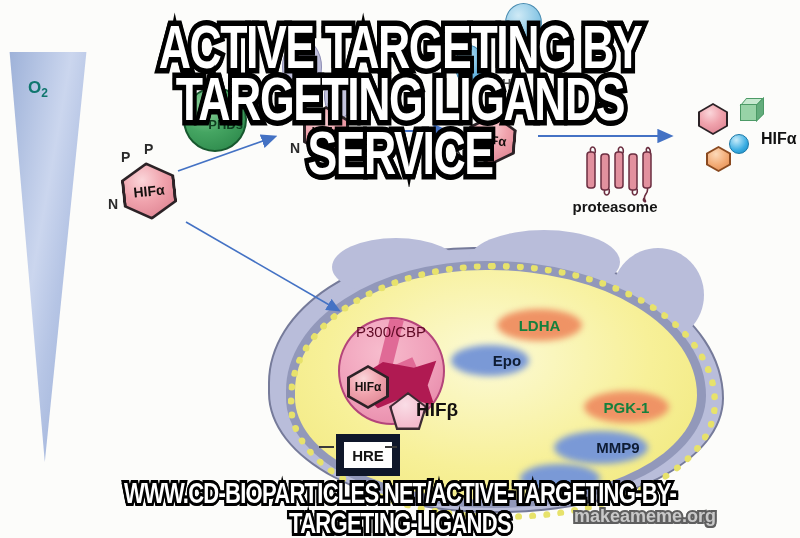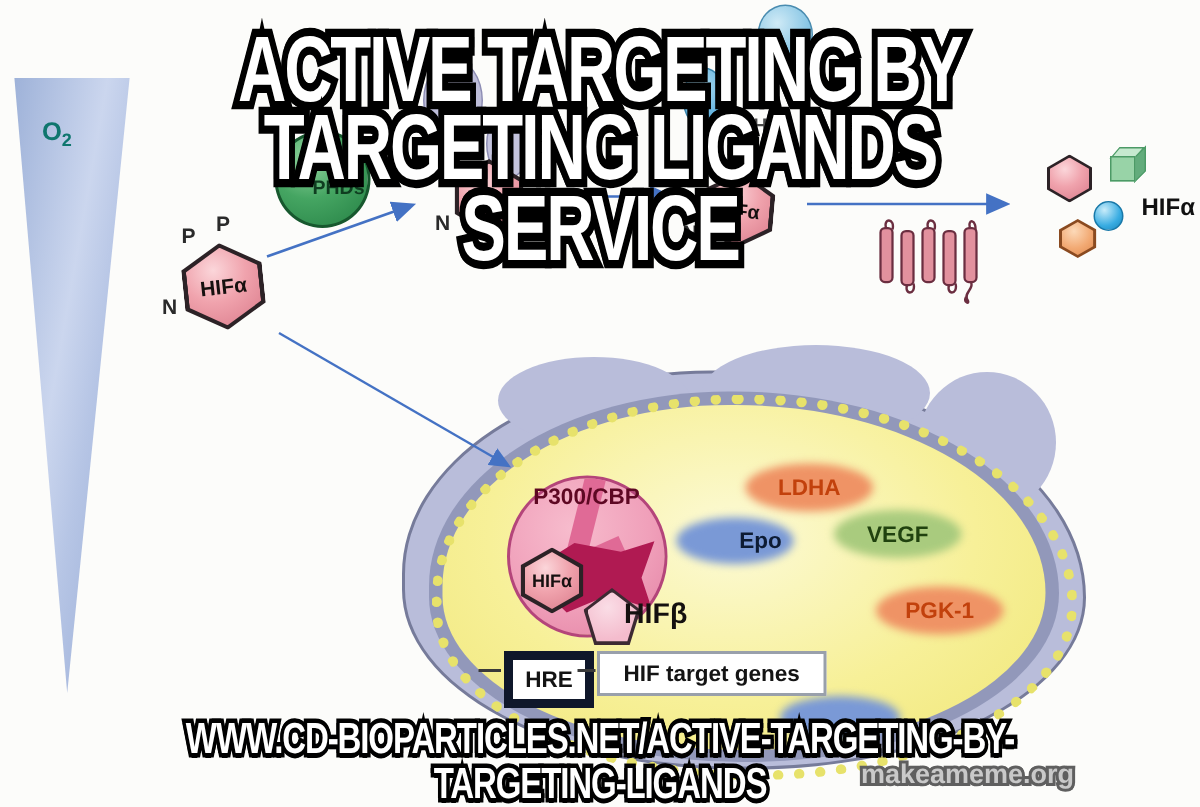--- a/index.html
+++ b/index.html
@@ -104,45 +104,45 @@
   #p300-circle { left:338px; top:317px; width:103px; height:104px; border-radius:50%;
     background:radial-gradient(circle at 40% 32%, #f7bccd 0%, #f0a0ba 55%, #e27fa2 100%);
     border:2px solid #b4457a; z-index:4; overflow:hidden; }
   .wedge { position:absolute; background:#e06a96; }
   #wedge1 { left:44px; top:-6px; width:14px; height:60px; transform:rotate(14deg); }
   #wedge2 { left:8px; top:52px; width:70px; height:13px; transform:rotate(-24deg); }
   #p300-dark { position:absolute; left:12px; top:36px; width:86px; height:58px;
     clip-path:polygon(8% 38%,36% 12%,72% 22%,98% 10%,88% 52%,96% 88%,62% 72%,30% 92%,12% 66%);
     background:#b01a52; z-index:2; }
   #p300-label { left:341px; top:323px; width:100px; text-align:center;
-    font-size:15px; font-weight:bold; color:#5e0823; z-index:6; }
+    font-size:15px; font-weight:normal; color:#5e0823; z-index:6; }
   #hifa-nuc { left:347px; top:365px; width:42px; height:44px; z-index:6; }
   #hifb-shape { left:389px; top:392px; width:38px; height:38px; z-index:5; }
   #hifb-shape .pent-b { position:absolute; inset:0;
     clip-path:polygon(50% 0%,100% 38%,81% 100%,19% 100%,0% 38%); background:#3c2a32; }
   #hifb-shape .pent-f { position:absolute; inset:2.5px;
     clip-path:polygon(50% 0%,100% 38%,81% 100%,19% 100%,0% 38%);
     background:radial-gradient(circle at 40% 30%, #fadde6, #f4bccd 70%); }
   #hifb-label { left:416px; top:399px; font-size:19px; font-weight:bold; color:#14100f; z-index:6; }
 
   
   .gene-box { position:absolute; background:#fff; display:flex; align-items:center; justify-content:center;
     font-weight:bold; color:#141414; z-index:5; }
-  #hre-box { left:336px; top:434px; width:48px; height:26px; border:6px solid #0f172a; font-size:15px; }
+  #hre-box { left:336px; top:434px; width:48px; height:26px; border:8px solid #0f172a; font-size:15px; }
   #target-box { left:398px; top:434px; width:149px; height:26px; border:2px solid #99a0ab; font-size:15px; }
   .connector { position:absolute; height:2px; background:#3a3a3a; z-index:5; }
   #conn1 { left:319px; top:446px; width:15px; }
   #conn2 { left:385px; top:446px; width:12px; }
 
   
   .oval { position:absolute; z-index:4; }
   .oval .bg { position:absolute; inset:0; border-radius:50%; filter:blur(3px); }
   .oval .lbl { position:absolute; inset:0; display:flex; align-items:center; justify-content:center;
     font-size:15px; font-weight:bold; }
-  .oval.orange .bg { background:#ef9365; } .oval.orange .lbl { color:#c2410c; }
+  .oval.orange .bg { background:#ef9365; } .oval.orange .lbl { color:#15803d; }
   .oval.blue .bg   { background:#7a99d6; } .oval.blue .lbl   { color:#0e1c34;padding-left:34px; }
   .oval.green .bg  { background:#a9cb7e; } .oval.green .lbl  { color:#20420f; }
   #oval-ldha  { left:497px; top:309px; width:85px; height:32px; }
   #oval-epo   { left:451px; top:345px; width:78px; height:31px; }
   #oval-vegf  { left:556px; top:340px; width:85px; height:32px; }
   #oval-glut1 { left:467px; top:388px; width:97px; height:31px; }
   #oval-pgk1  { left:584px; top:391px; width:85px; height:32px; }
   #oval-mmp9  { left:554px; top:431px; width:94px; height:33px; }
   #oval-extra { left:520px; top:464px; width:80px; height:29px; }
 
@@ -188,37 +188,36 @@
   </div>
   <div id="hifb-shape" class="abs">
     <div class="pent-b"></div>
     <div class="pent-f"></div>
   </div>
   <div id="hifb-label" class="abs">HIFβ</div>
 
   <div id="conn1" class="connector"></div>
   <div id="hre-box" class="gene-box">HRE</div>
   <div id="conn2" class="connector"></div>
-  <div id="target-box" class="gene-box">HIF target genes</div>
 
   <div id="oval-ldha" class="oval orange">
     <div class="bg"></div>
     <span class="lbl">LDHA</span>
   </div>
   <div id="oval-epo" class="oval blue">
     <div class="bg"></div>
     <span class="lbl">Epo</span>
   </div>
-  <div id="oval-vegf" class="oval green">
-    <div class="bg"></div>
-    <span class="lbl">VEGF</span>
-  </div>
   <div id="oval-pgk1" class="oval orange">
     <div class="bg"></div>
     <span class="lbl">PGK-1</span>
+  </div>
+  <div id="oval-mmp9" class="oval blue">
+    <div class="bg"></div>
+    <span class="lbl">MMP9</span>
   </div>
   <div id="oval-extra" class="oval blue">
     <div class="bg"></div>
   </div>
 
   <svg class="overlay" width="800" height="538" viewBox="0 0 800 538">
     <defs>
       <marker id="ah" markerWidth="9" markerHeight="8" refX="7" refY="4" orient="auto">
         <path d="M0,0 L9,4 L0,8 z" fill="#4472c4"></path>
       </marker>
@@ -255,20 +254,21 @@
   <svg id="proteasome-svg" class="abs" width="80" height="60" viewBox="0 0 80 60">
     <path d="M13,10 C10,2 19,2 17,10 M27,46 C24,54 33,54 31,46 M41,10 C38,2 47,2 45,10 M55,46 C52,54 61,54 59,46 M69,10 C66,2 74,3 72,12 M69,44 C72,50 64,52 67,57 69,60 64,59 66,55" stroke="#6b2e40" stroke-width="1.6" fill="none"></path>
     <g>
       <rect x="9" y="9" width="8" height="36" rx="3" fill="#e2919e" stroke="#6b2e40" stroke-width="1.5"></rect>
       <rect x="23" y="11" width="8" height="36" rx="3" fill="#e2919e" stroke="#6b2e40" stroke-width="1.5"></rect>
       <rect x="37" y="9" width="8" height="36" rx="3" fill="#e2919e" stroke="#6b2e40" stroke-width="1.5"></rect>
       <rect x="51" y="11" width="8" height="36" rx="3" fill="#e2919e" stroke="#6b2e40" stroke-width="1.5"></rect>
       <rect x="65" y="9" width="8" height="36" rx="3" fill="#e2919e" stroke="#6b2e40" stroke-width="1.5"></rect>
     </g>
   </svg>
+  <div id="proteasome-label" class="abs">proteasome</div>
 
   <div id="frag-hex-pink" class="hex">
     <div class="hex-b"></div>
     <div class="hex-f"></div>
   </div>
   <div class="cube">
     <div class="top"></div>
     <div class="side"></div>
     <div class="front"></div>
   </div>

